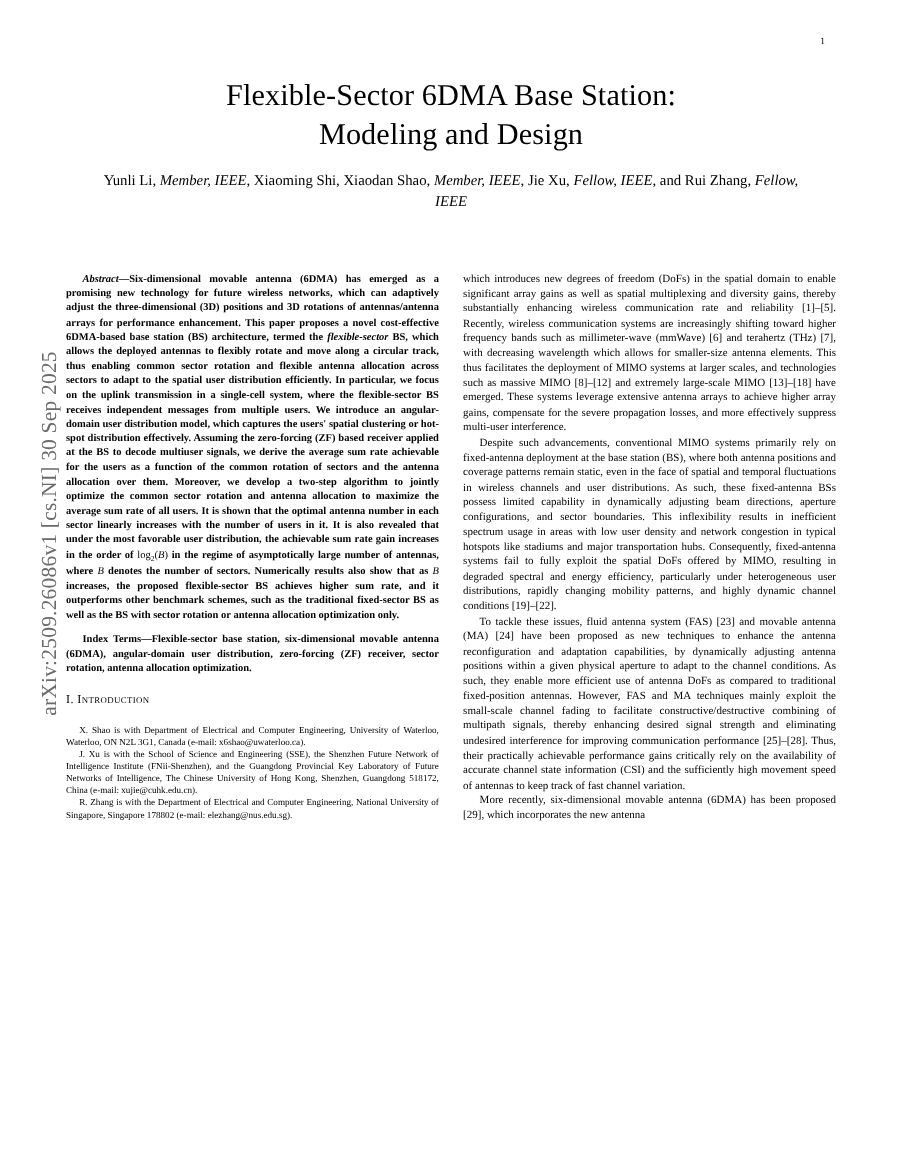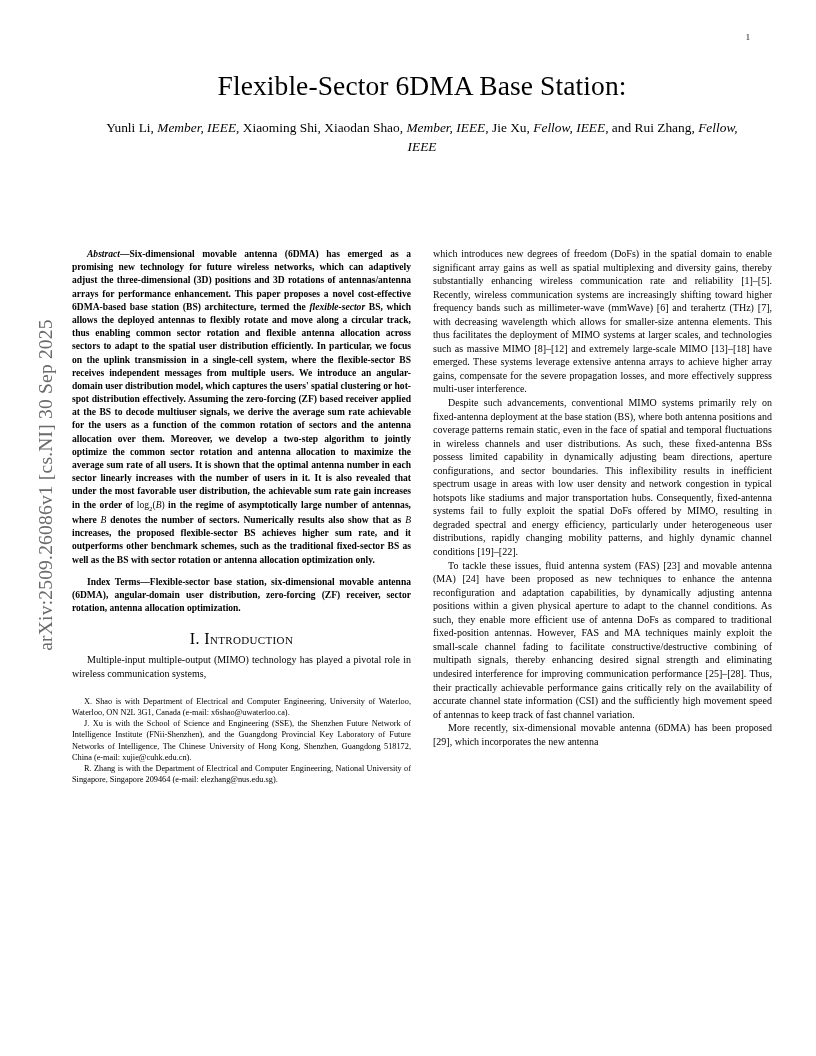--- a/index.html
+++ b/index.html
@@ -37,21 +37,21 @@
     position: absolute;
     right: 66px;
     top: 32px;
     font-size: 8.5px;
     color: #000;
   }
 
   
   #page {
     position: absolute;
-    left: 72px;
+    left: 60px;
     top: 0;
     width: 700px;
     height: 1056px;
   }
 
   
   #title-block {
     padding-top: 68px;
     text-align: center;
   }
@@ -125,22 +125,21 @@
     font-family: "Liberation Serif", "DejaVu Serif", serif;
   }
   .mathrm {
     font-style: normal;
     font-weight: normal;
   }
   sub { font-size: 0.72em; }
 
   
   .section-head {
-    text-align: center;
-    font-size: 16px;
+    font-size: 11px;
     margin: 16px 0 5px 0;
     font-variant: small-caps;
     letter-spacing: 0.35px;
     font-weight: normal;
   }
   .section-head .numeral {
     font-variant: normal;
   }
 
   
@@ -167,46 +166,46 @@
 
 <div id="arxiv-stamp">arXiv:2509.26086v1  [cs.NI]  30 Sep 2025</div>
 
 <div id="page-number">1</div>
 
 <div id="page">
 
   <div id="title-block">
     <h1 id="paper-title">
       <span class="t-line">Flexible-Sector 6DMA Base Station:</span>
+      <span class="t-line">Modeling and Design</span>
     </h1>
     <div id="author-line">
       <span>Yunli Li,</span>
       <i>Member, IEEE</i><span>, Xiaoming Shi, Xiaodan Shao,</span>
       <i>Member, IEEE</i><span>, Jie Xu,</span>
       <i>Fellow, IEEE</i><span>, and Rui Zhang,</span>
       <i>Fellow, IEEE</i>
     </div>
   </div>
 
   <div id="columns">
 
     <div class="col">
 
       <p class="abstract"><span class="lead">Abstract</span><span>—</span><span>Six-dimensional movable antenna (6DMA) has emerged as a promising new technology for future wireless networks, which can adaptively adjust the three-dimensional (3D) positions and 3D rotations of antennas/antenna arrays for performance enhancement. This paper proposes a novel cost-effective 6DMA-based base station (BS) architecture, termed the </span><span class="emph">flexible-sector</span><span> BS, which allows the deployed antennas to flexibly rotate and move along a circular track, thus enabling common sector rotation and flexible antenna allocation across sectors to adapt to the spatial user distribution efficiently. In particular, we focus on the uplink transmission in a single-cell system, where the flexible-sector BS receives independent messages from multiple users. We introduce an angular-domain user distribution model, which captures the users' spatial clustering or hot-spot distribution effectively. Assuming the zero-forcing (ZF) based receiver applied at the BS to decode multiuser signals, we derive the average sum rate achievable for the users as a function of the common rotation of sectors and the antenna allocation over them. Moreover, we develop a two-step algorithm to jointly optimize the common sector rotation and antenna allocation to maximize the average sum rate of all users. It is shown that the optimal antenna number in each sector linearly increases with the number of users in it. It is also revealed that under the most favorable user distribution, the achievable sum rate gain increases in the order of </span><span class="mathrm">log</span><sub class="mathrm">2</sub><span class="mathrm">(</span><span class="mathit">B</span><span class="mathrm">)</span><span> in the regime of asymptotically large number of antennas, where </span><span class="mathit">B</span><span> denotes the number of sectors. Numerically results also show that as </span><span class="mathit">B</span><span> increases, the proposed flexible-sector BS achieves higher sum rate, and it outperforms other benchmark schemes, such as the traditional fixed-sector BS as well as the BS with sector rotation or antenna allocation optimization only.</span></p>
 
       <p class="index-terms"><span class="lead">Index Terms</span><span>—</span><span>Flexible-sector base station, six-dimensional movable antenna (6DMA), angular-domain user distribution, zero-forcing (ZF) receiver, sector rotation, antenna allocation optimization.</span></p>
 
       <div class="section-head"><span class="numeral">I.</span> <span>Introduction</span></div>
 
-      <p class="body-text">Multiple-input multiple-output (MIMO) technology has played a pivotal role in wireless communication systems,</p>
 
       <div id="footnotes">
         <p>X. Shao is with Department of Electrical and Computer Engineering, University of Waterloo, Waterloo, ON N2L 3G1, Canada (e-mail: x6shao@uwaterloo.ca).</p>
         <p>J. Xu is with the School of Science and Engineering (SSE), the Shenzhen Future Network of Intelligence Institute (FNii-Shenzhen), and the Guangdong Provincial Key Laboratory of Future Networks of Intelligence, The Chinese University of Hong Kong, Shenzhen, Guangdong 518172, China (e-mail: xujie@cuhk.edu.cn).</p>
-        <p>R. Zhang is with the Department of Electrical and Computer Engineering, National University of Singapore, Singapore 209464 (e-mail: elezhang@nus.edu.sg).</p>
+        <p>R. Zhang is with the Department of Electrical and Computer Engineering, National University of Singapore, Singapore 178802 (e-mail: elezhang@nus.edu.sg).</p>
       </div>
 
     </div>
 
     <div class="col">
       <p class="body-text no-indent">which introduces new degrees of freedom (DoFs) in the spatial domain to enable significant array gains as well as spatial multiplexing and diversity gains, thereby substantially enhancing wireless communication rate and reliability [1]–[5]. Recently, wireless communication systems are increasingly shifting toward higher frequency bands such as millimeter-wave (mmWave) [6] and terahertz (THz) [7], with decreasing wavelength which allows for smaller-size antenna elements. This thus facilitates the deployment of MIMO systems at larger scales, and technologies such as massive MIMO [8]–[12] and extremely large-scale MIMO [13]–[18] have emerged. These systems leverage extensive antenna arrays to achieve higher array gains, compensate for the severe propagation losses, and more effectively suppress multi-user interference.</p>
       <p class="body-text">Despite such advancements, conventional MIMO systems primarily rely on fixed-antenna deployment at the base station (BS), where both antenna positions and coverage patterns remain static, even in the face of spatial and temporal fluctuations in wireless channels and user distributions. As such, these fixed-antenna BSs possess limited capability in dynamically adjusting beam directions, aperture configurations, and sector boundaries. This inflexibility results in inefficient spectrum usage in areas with low user density and network congestion in typical hotspots like stadiums and major transportation hubs. Consequently, fixed-antenna systems fail to fully exploit the spatial DoFs offered by MIMO, resulting in degraded spectral and energy efficiency, particularly under heterogeneous user distributions, rapidly changing mobility patterns, and highly dynamic channel conditions [19]–[22].</p>
       <p class="body-text">To tackle these issues, fluid antenna system (FAS) [23] and movable antenna (MA) [24] have been proposed as new techniques to enhance the antenna reconfiguration and adaptation capabilities, by dynamically adjusting antenna positions within a given physical aperture to adapt to the channel conditions. As such, they enable more efficient use of antenna DoFs as compared to traditional fixed-position antennas. However, FAS and MA techniques mainly exploit the small-scale channel fading to facilitate constructive/destructive combining of multipath signals, thereby enhancing desired signal strength and eliminating undesired interference for improving communication performance [25]–[28]. Thus, their practically achievable performance gains critically rely on the availability of accurate channel state information (CSI) and the sufficiently high movement speed of antennas to keep track of fast channel variation.</p>
       <p class="body-text">More recently, six-dimensional movable antenna (6DMA) has been proposed [29], which incorporates the new antenna</p>
     </div>

